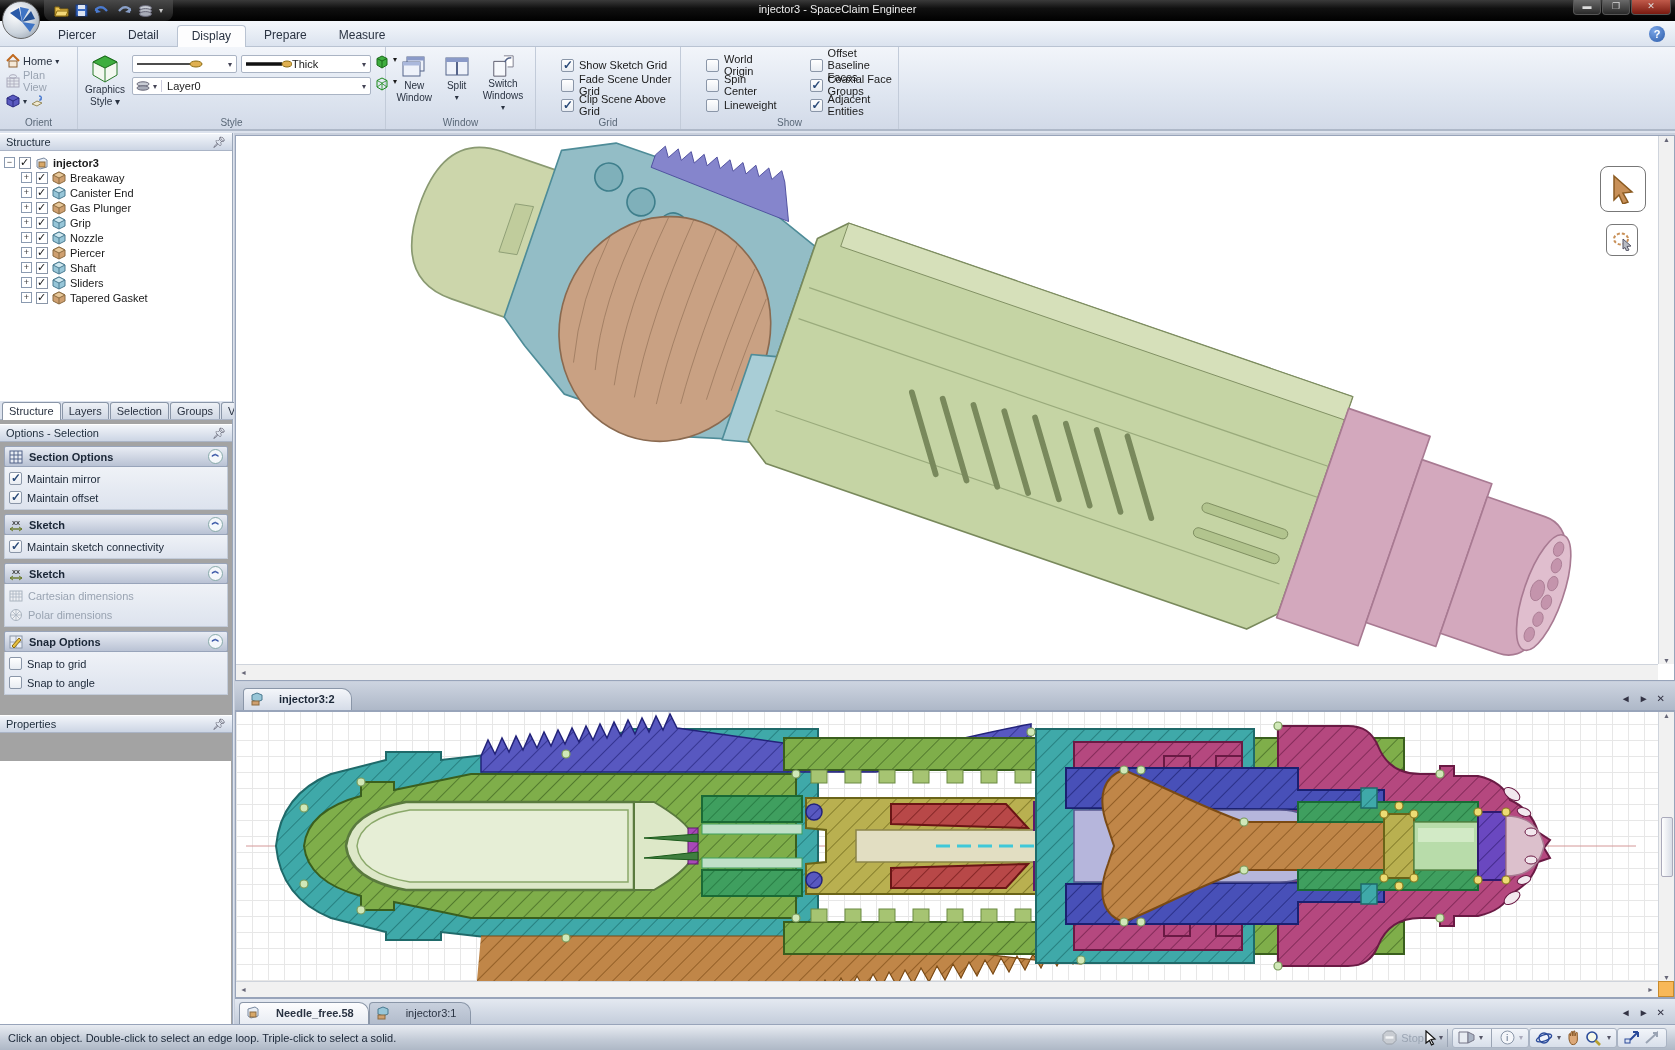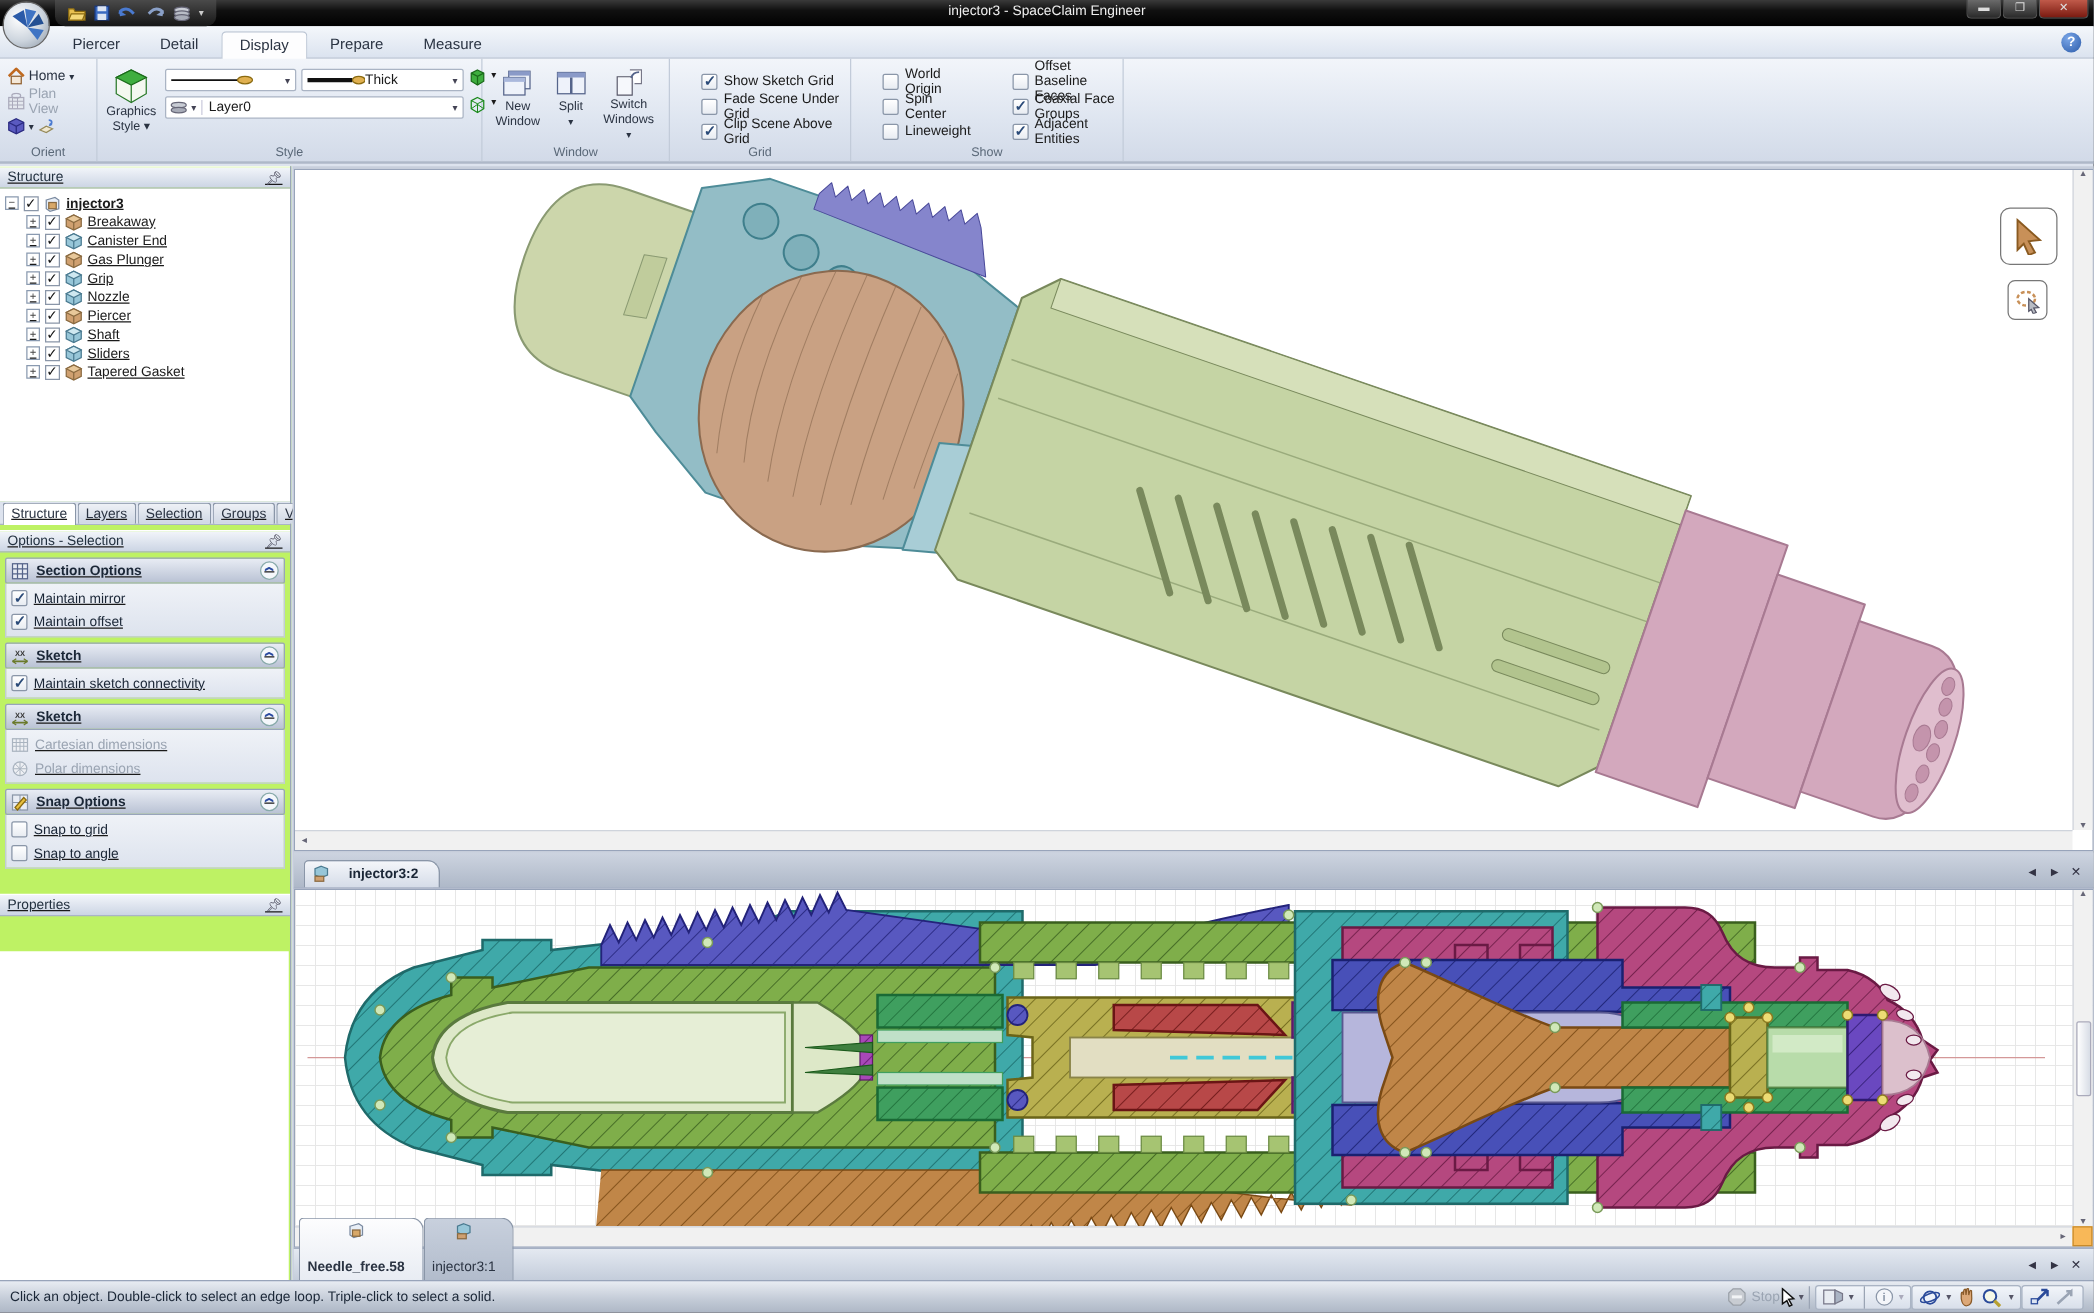--- a/index.html
+++ b/index.html
@@ -42,21 +42,21 @@
   .smallrow.disabled { color:#9aa4b2; }
   .combo { display:flex; align-items:center; background:#fff; border:1px solid #aab4c4; border-radius:2px; height:18px; padding:0 2px; }
   .combo .arrow { font-size:8px; color:#445; padding:0 2px; }
   .chk { width:13px; height:13px; border:1px solid #8a96a8; background:linear-gradient(#fff,#e8ecf2); border-radius:2px;
     position:relative; flex:none; }
   .chk.checked::after { content:"✓"; position:absolute; left:1px; top:-2px; font-size:12px; color:#2a4a78; font-weight:bold;}
   .chkrow { display:flex; align-items:center; gap:5px; height:20px;padding-left:19px; }
   .grid2col { display:flex; gap:14px; }
 
   
-  .leftpanel { position:absolute; left:0; top:133px; width:233px; bottom:26px; background:#bef264; border-right:1px solid #9aa6b8;text-decoration:underline; }
+  .leftpanel { position:absolute; left:0; top:133px; width:233px; bottom:26px; background:#a3a3a3; border-right:1px solid #9aa6b8; }
   .panel-hdr { height:18px; background:linear-gradient(#f2f5fa,#ccd5e4); border-top:1px solid #fff; border-bottom:1px solid #aab4c6;
     display:flex; align-items:center; justify-content:space-between; padding:0 6px; color:#22303f; }
   .pin { color:#445; font-size:11px; }
   .tree { height:250px; background:#fff; overflow:hidden; padding:4px 0 0 4px; }
   .trow { display:flex; align-items:center; gap:4px; height:15px; margin-bottom:0px; }
   .expander { width:11px; height:11px; border:1px solid #8a9ab0; background:#fff; font-size:9px; line-height:9px;
     text-align:center; color:#444; flex:none; }
   .tchk { width:12px; height:12px; border:1px solid #8a96a8; background:#fff; position:relative; flex:none;}
   .tchk.checked::after { content:"✓"; position:absolute; left:0px; top:-2px; font-size:11px; color:#111; }
   .tlabel { white-space:nowrap; }
@@ -94,21 +94,21 @@
     border-radius:4px 10px 0 0; padding:3px 16px 4px 6px; font-weight:bold; color:#1a2636; }
   .bar-ctrls { margin-left:auto; display:flex; gap:8px; align-items:center; padding:0 10px 6px 0; color:#334; font-size:10px;}
   .vp2d { position:absolute; left:1px; top:578px; right:0; height:287px; border:1px solid #98a4ba; background:#fff;
     background-image: repeating-linear-gradient(0deg,#e7e7e7 0 1px,transparent 1px 16px),
                       repeating-linear-gradient(90deg,#e7e7e7 0 1px,transparent 1px 16px); }
   .vp2d-canvas { position:absolute; left:0; top:0; right:16px; bottom:16px; overflow:hidden;}
   .corner { position:absolute; right:0; bottom:0; width:16px; height:16px; background:#f8b858; border:1px solid #c88a2a;}
   .doctabbar { position:absolute; left:1px; top:865px; right:0; height:26px; background:linear-gradient(#e4e9f1,#c4cddb);
     border-top:1px solid #98a4ba; display:flex; align-items:flex-end; padding-left:4px; }
   .dtab { display:flex; align-items:center; gap:16px; border:1px solid #8a96a8; border-bottom:none; border-radius:4px 10px 0 0;
-    padding:3px 14px 4px 6px; background:linear-gradient(#c8d0dd,#b2bccc); color:#2a3342;flex-direction:column; }
+    padding:3px 14px 4px 6px; background:linear-gradient(#c8d0dd,#b2bccc); color:#2a3342; }
   .dtab.active { background:linear-gradient(#fdfdfe,#e8ecf3); font-weight:bold; }
 
   
   .statusbar { position:absolute; left:0; bottom:0; width:100%; height:26px;
     background:linear-gradient(#e8ecf2,#c2cad6 60%,#aeb8c6); border-top:1px solid #98a4ba;
     display:flex; align-items:center; padding:0 8px; color:#1a2636; }
   .sb-right { margin-left:auto; display:flex; align-items:center; gap:0;justify-content:flex-end; }
   .sb-group { display:flex; align-items:center; gap:4px; border:1px solid #aab4c4; border-radius:3px;
     background:linear-gradient(#f2f5fa,#d8dfea); padding:1px 5px; height:20px; }
   .sb-stop { display:flex; align-items:center; gap:4px; color:#9aa4b2; }

